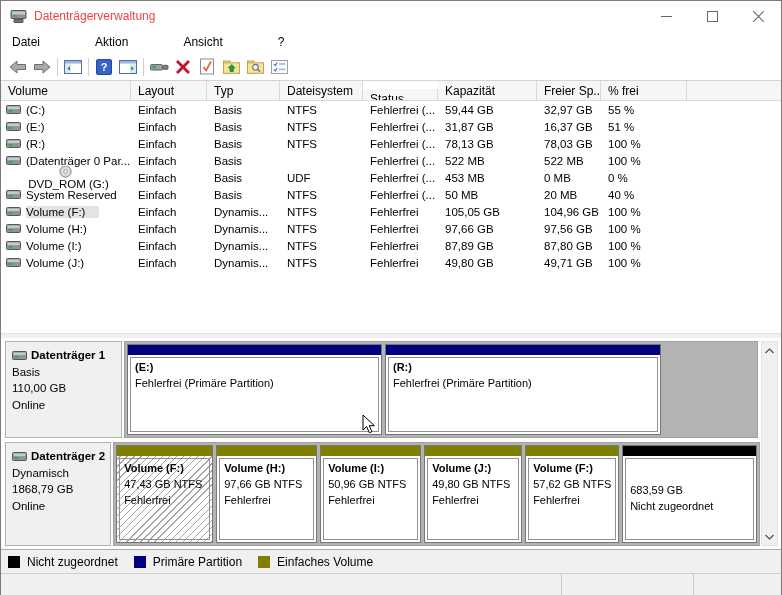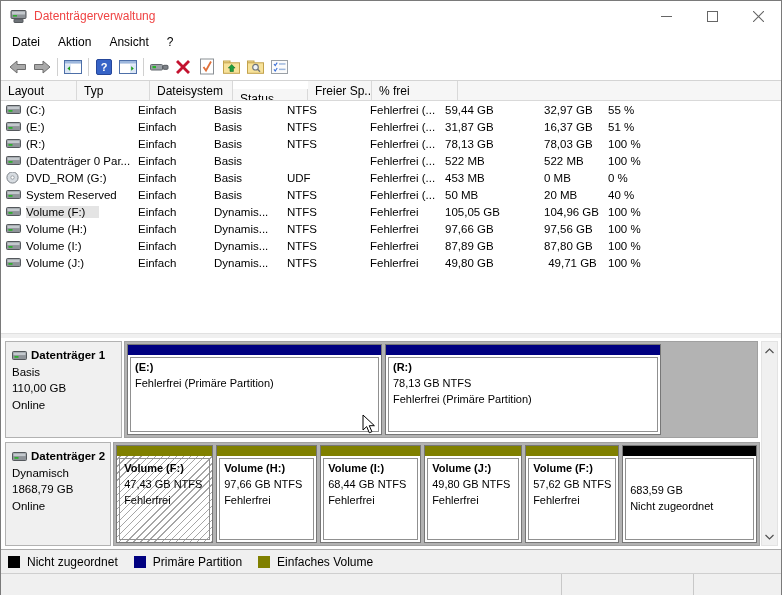--- a/index.html
+++ b/index.html
@@ -8,21 +8,21 @@
        font-family:"Liberation Sans",sans-serif;-webkit-font-smoothing:antialiased;}
   .window{position:absolute;inset:0;background:#f0f0f0;border:1px solid #7a7a7a;}
 
   
   .titlebar{height:30px;background:#fff;display:flex;align-items:center;padding-left:9px;}
   .title-icon{width:17px;height:15px;flex:0 0 auto;}
   .title-text{font-size:12px;color:#ef4444;margin-left:7px;flex:1;white-space:nowrap;}
   .win-btn{width:46px;height:30px;display:flex;align-items:center;justify-content:center;color:#555;}
 
   
-  .menubar{height:22px;background:#fff;display:flex;align-items:center;font-size:12px;color:#000;padding-left:2px;}
+  .menubar{height:22px;background:#fff;display:flex;align-items:center;font-size:12px;color:#000;padding-left:2px;gap:37px;}
   .menu-item{padding:3px 9px;}
 
   
   .toolbar{height:28px;background:#fff;border-bottom:1px solid #d4d4d4;display:flex;align-items:center;padding-left:5px;}
   .tb-btn{width:24px;height:24px;display:flex;align-items:center;justify-content:center;}
   .tb-sep{width:1px;height:18px;background:#d0d0d0;margin:0 3px;}
 
   
   .list-pane{height:252px;background:#fff;overflow:hidden;}
   .thead{display:flex;height:20px;font-size:12px;color:#000;}
@@ -188,24 +188,26 @@
           <path d="M3 4 L4.2 5.6 L6.2 2.6" stroke="#3a6fd8" stroke-width="1.1" fill="none"></path>
           <rect x="8" y="3.2" width="6.5" height="1.5" fill="#9db7dd"></rect>
           <path d="M3 9.4 L4.2 11 L6.2 8" stroke="#3a6fd8" stroke-width="1.1" fill="none"></path>
           <rect x="8" y="8.6" width="6.5" height="1.5" fill="#9db7dd"></rect>
         </svg>
       </span>
     </div>
 
   <div class="list-pane">
     <div class="thead">
+        <span class="th" style="width: 130px;">Volume</span>
         <span class="th" style="width: 76px;">Layout</span>
         <span class="th" style="width: 73px;">Typ</span>
         <span class="th" style="width: 83px;">Dateisystem</span>
         <span class="th" style="width: 75px; margin-top: 8px;">Status</span>
+        <span class="th" style="width: 99px;">Kapazität</span>
         <span class="th" style="width: 64px;">Freier Sp...</span>
         <span class="th" style="width: 86px;">% frei</span>
         <span class="th filler" style="flex: 1 1 0%;"></span>
       </div>
     <div>
         <div class="trow">
           <span class="td c-volume" style="width: 130px;">
             <span class="vol-ico">
               <svg width="15" height="9" viewBox="0 0 15 9">
                 <rect x="0.5" y="0.5" width="14" height="8" rx="1" fill="#8f9499" stroke="#54585c"></rect>
@@ -274,21 +276,21 @@
           </span>
           <span class="td" style="width: 76px;">Einfach</span>
           <span class="td" style="width: 73px;">Basis</span>
           <span class="td" style="width: 83px;"></span>
           <span class="td" style="width: 75px;">Fehlerfrei (...</span>
           <span class="td" style="width: 99px;">522 MB</span>
           <span class="td" style="width: 64px;">522 MB</span>
           <span class="td" style="width: 86px;">100 %</span>
         </div>
         <div class="trow">
-          <span class="td c-volume" style="width: 130px;">
+          <span class="td c-volume" style="width: 130px; flex-direction: column;">
             <span class="vol-ico">
               <svg width="13" height="13" viewBox="0 0 13 13">
                 <circle cx="6.5" cy="6.5" r="5.6" fill="#d7dce1" stroke="#7d8288"></circle>
                 <circle cx="6.5" cy="6.5" r="1.7" fill="#fff" stroke="#9aa0a6"></circle>
               </svg>
             </span>
             <span class="vol-label">DVD_ROM (G:)</span>
           </span>
           <span class="td" style="width: 76px;">Einfach</span>
           <span class="td" style="width: 73px;">Basis</span>
@@ -383,21 +385,21 @@
                 <rect x="2.5" y="5" width="4" height="1.8" fill="#2fae2f"></rect>
               </svg>
             </span>
             <span class="vol-label">Volume (J:)</span>
           </span>
           <span class="td" style="width: 76px;">Einfach</span>
           <span class="td" style="width: 73px;">Dynamis...</span>
           <span class="td" style="width: 83px;">NTFS</span>
           <span class="td" style="width: 75px;">Fehlerfrei</span>
           <span class="td" style="width: 99px;">49,80 GB</span>
-          <span class="td" style="width: 64px; text-align: center;">49,71 GB</span>
+          <span class="td" style="width: 64px;">49,71 GB</span>
           <span class="td" style="width: 86px;">100 %</span>
         </div>
       </div>
   </div>
 
   <div class="splitter"></div>
 
   <div class="graph-pane">
     <div>
         <div class="disk-row" style="height: 97px;">
@@ -421,21 +423,20 @@
               <div class="part-bar" style="background: rgb(0, 0, 128);"></div>
               <div class="part-body">
                 <div class="p-name">(E:)</div>
                 <div class="p-line">Fehlerfrei (Primäre Partition)</div>
               </div>
             </div>
             <div class="part" style="width: 276px;">
               <div class="part-bar" style="background: rgb(0, 0, 128);"></div>
               <div class="part-body">
                 <div class="p-name">(R:)</div>
-                <div class="p-line">78,13 GB NTFS</div>
                 <div class="p-line">Fehlerfrei (Primäre Partition)</div>
               </div>
             </div>
           </div>
         </div>
         <div class="disk-row" style="height: 104px;">
           <div class="disk-info">
             <div class="disk-name">
               <span class="vol-ico">
                 <svg width="15" height="9" viewBox="0 0 15 9">
@@ -464,21 +465,21 @@
               <div class="part-body">
                 <div class="p-name">Volume (H:)</div>
                 <div class="p-line">97,66 GB NTFS</div>
                 <div class="p-line">Fehlerfrei</div>
               </div>
             </div>
             <div class="part" style="width: 101px;">
               <div class="part-bar" style="background: rgb(128, 128, 0);"></div>
               <div class="part-body">
                 <div class="p-name">Volume (I:)</div>
-                <div class="p-line">68,44 GB NTFS</div>
+                <div class="p-line">50,96 GB NTFS</div>
                 <div class="p-line">Fehlerfrei</div>
               </div>
             </div>
             <div class="part" style="width: 98px;">
               <div class="part-bar" style="background: rgb(128, 128, 0);"></div>
               <div class="part-body">
                 <div class="p-name">Volume (J:)</div>
                 <div class="p-line">49,80 GB NTFS</div>
                 <div class="p-line">Fehlerfrei</div>
               </div>

